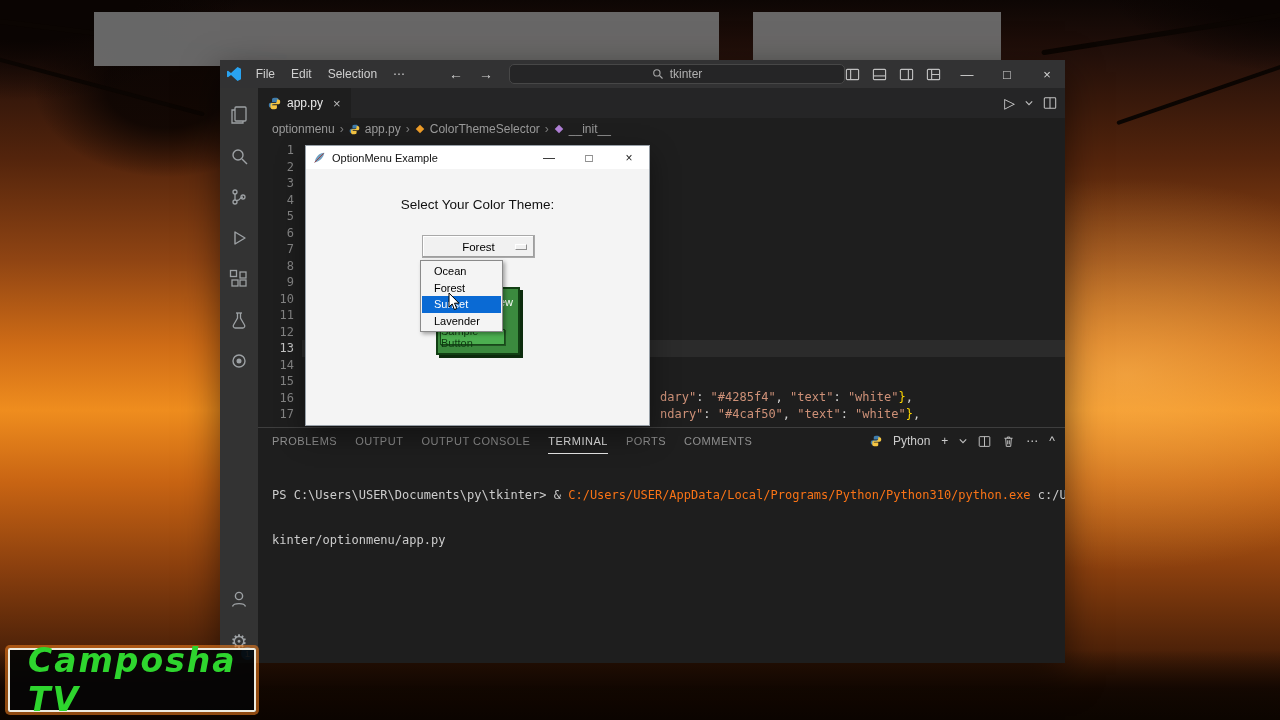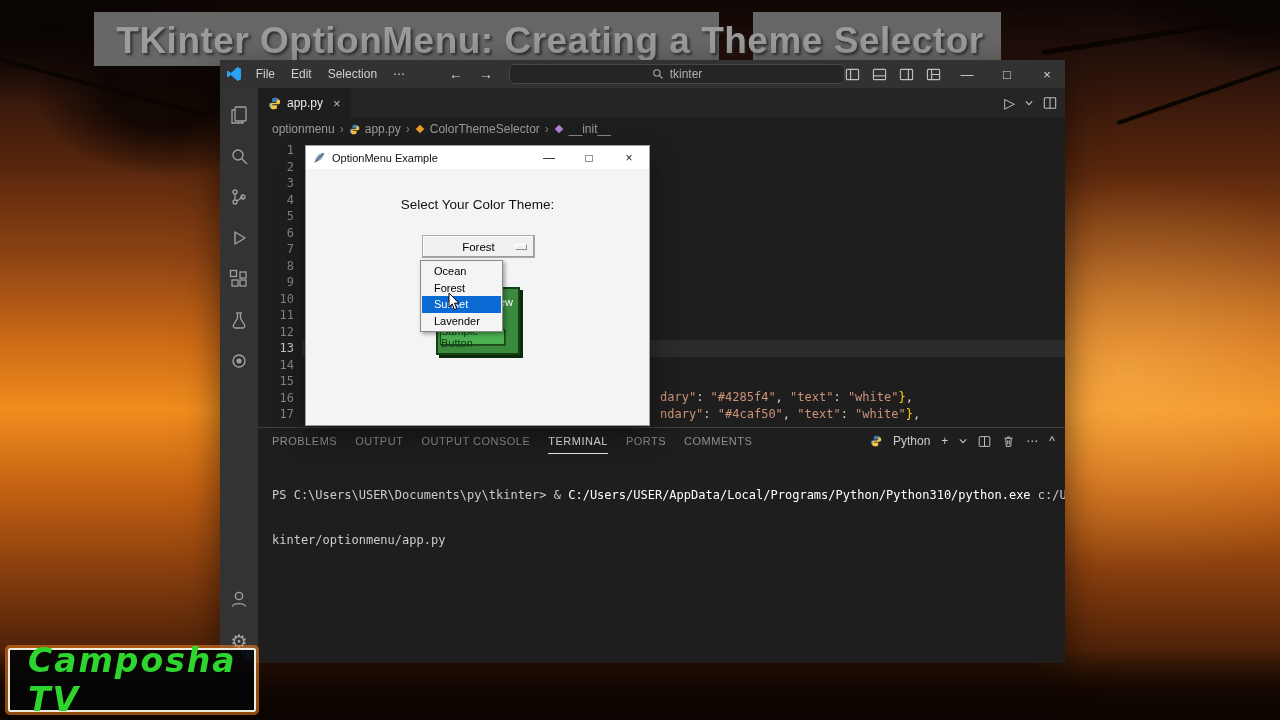--- a/index.html
+++ b/index.html
@@ -83,21 +83,21 @@
 
   .panel { height:236px; background:#1e1e1e; border-top:1px solid #3e3e3e; }
   .panel-header { position:relative; height:26px; display:flex; align-items:center;
     gap:18px; padding-left:14px; }
   .ptab { font-size:11px; letter-spacing:.5px; color:#8f8f8f; line-height:24px; }
   .ptab.active { color:#e7e7e7; border-bottom:1px solid #e7e7e7; }
   .panel-actions { position:absolute; right:10px; top:0; height:26px; display:flex;
     align-items:center; gap:11px; color:#cccccc; }
   .terminal { padding:4px 0 0 14px; font-family:"DejaVu Sans Mono", monospace; font-size:12px;
     line-height:15px; color:#cccccc; white-space:pre; overflow:hidden; }
-  .t-plain { color:#cccccc; } .t-cmd { color:#ffffff; }
+  .t-plain { color:#cccccc; } .t-cmd { color:#f97316; }
 
   
   .tk { position:absolute; left:305px; top:145px; width:345px; height:281px;
     background:#f2f2f2; border:1px solid #98a0a8; box-shadow:0 10px 26px rgba(0,0,0,.42); z-index:30; }
   .tk-titlebar { height:23px; background:#ffffff; display:flex; align-items:center;
     padding-left:7px; gap:6px; font-size:11px; color:#111; }
   .tk-ctls { margin-left:auto; display:flex; }
   .tk-ctl { width:40px; height:23px; display:flex; align-items:center; justify-content:center;
     font-size:12px; color:#222; }
   .tk-content { position:relative; height:256px; background:#f4f4f4;text-decoration:underline; }
@@ -139,21 +139,20 @@
 
   <div class="silhouette"></div>
   <div class="branch b1"></div>
   <div class="branch b2"></div>
   <div class="branch b3"></div>
   <div class="branch b4"></div>
   <div class="ground"></div>
 
   <div class="title-box tb1"></div>
   <div class="title-box tb2"></div>
-  <div class="video-title">TKinter OptionMenu: Creating a Theme Selector</div>
 
   <div class="vsc">
 
     <div class="vsc-titlebar">
       <span class="vsc-logo">
         <svg width="16" height="16" viewBox="0 0 16 16">
             <path d="M11.5 1 5 7 2 4.7 1 5.3v5.4l1 .6L5 9l6.5 6 3.5-1.7V2.7z" fill="#29a3f1"></path>
           </svg>
       </span>
       <span><span class="menu-item">File</span><span class="menu-item">Edit</span><span class="menu-item">Selection</span><span class="menu-item">⋯</span></span>

